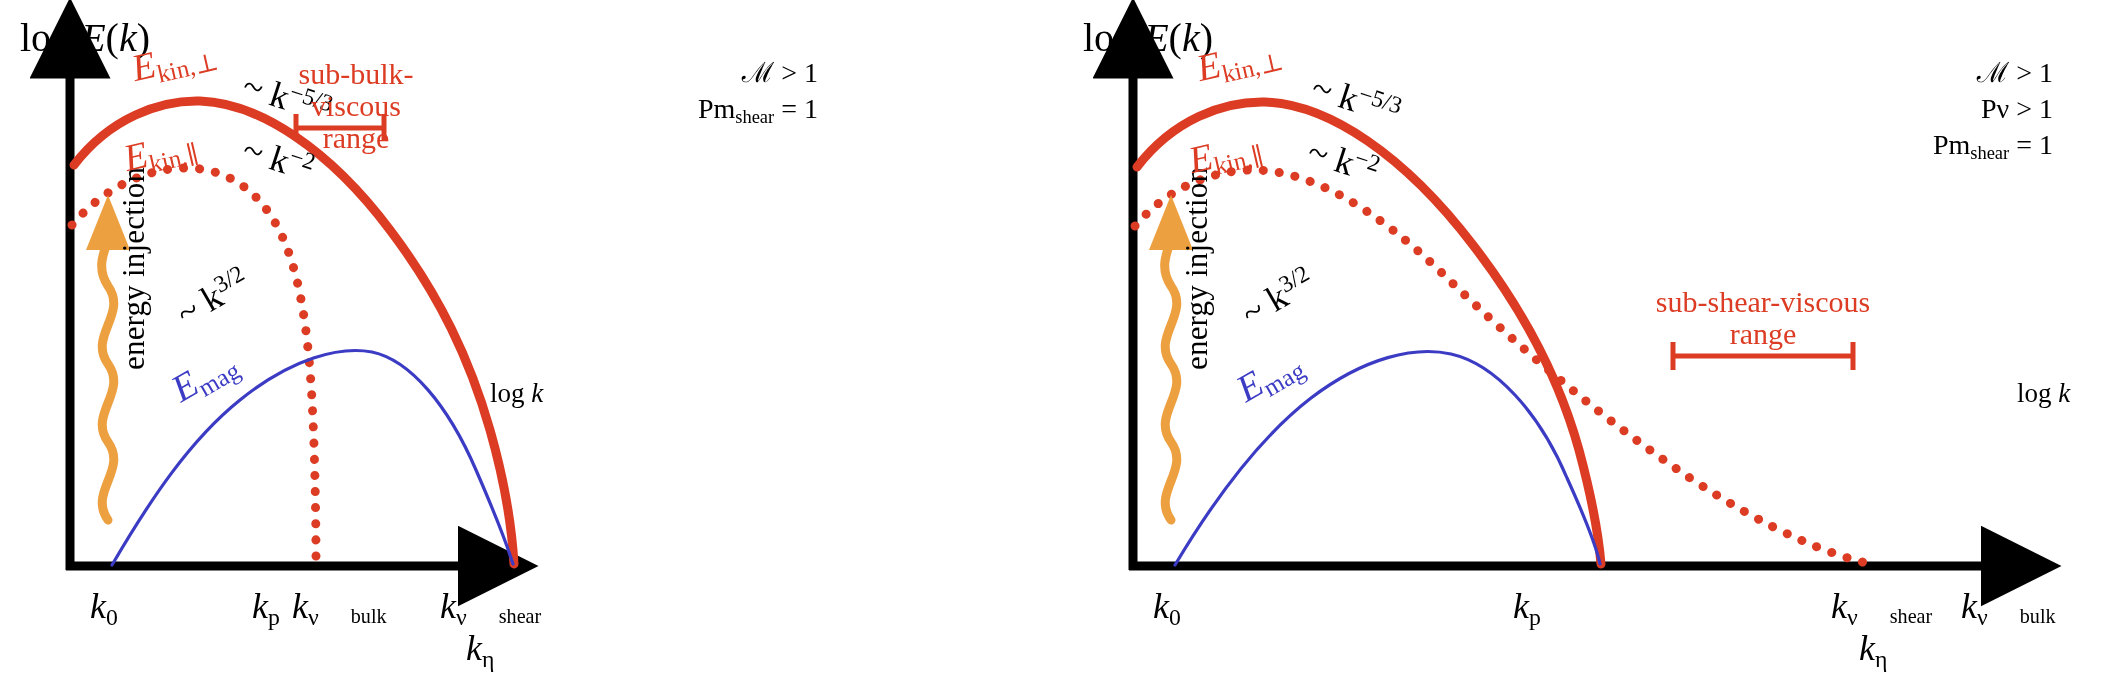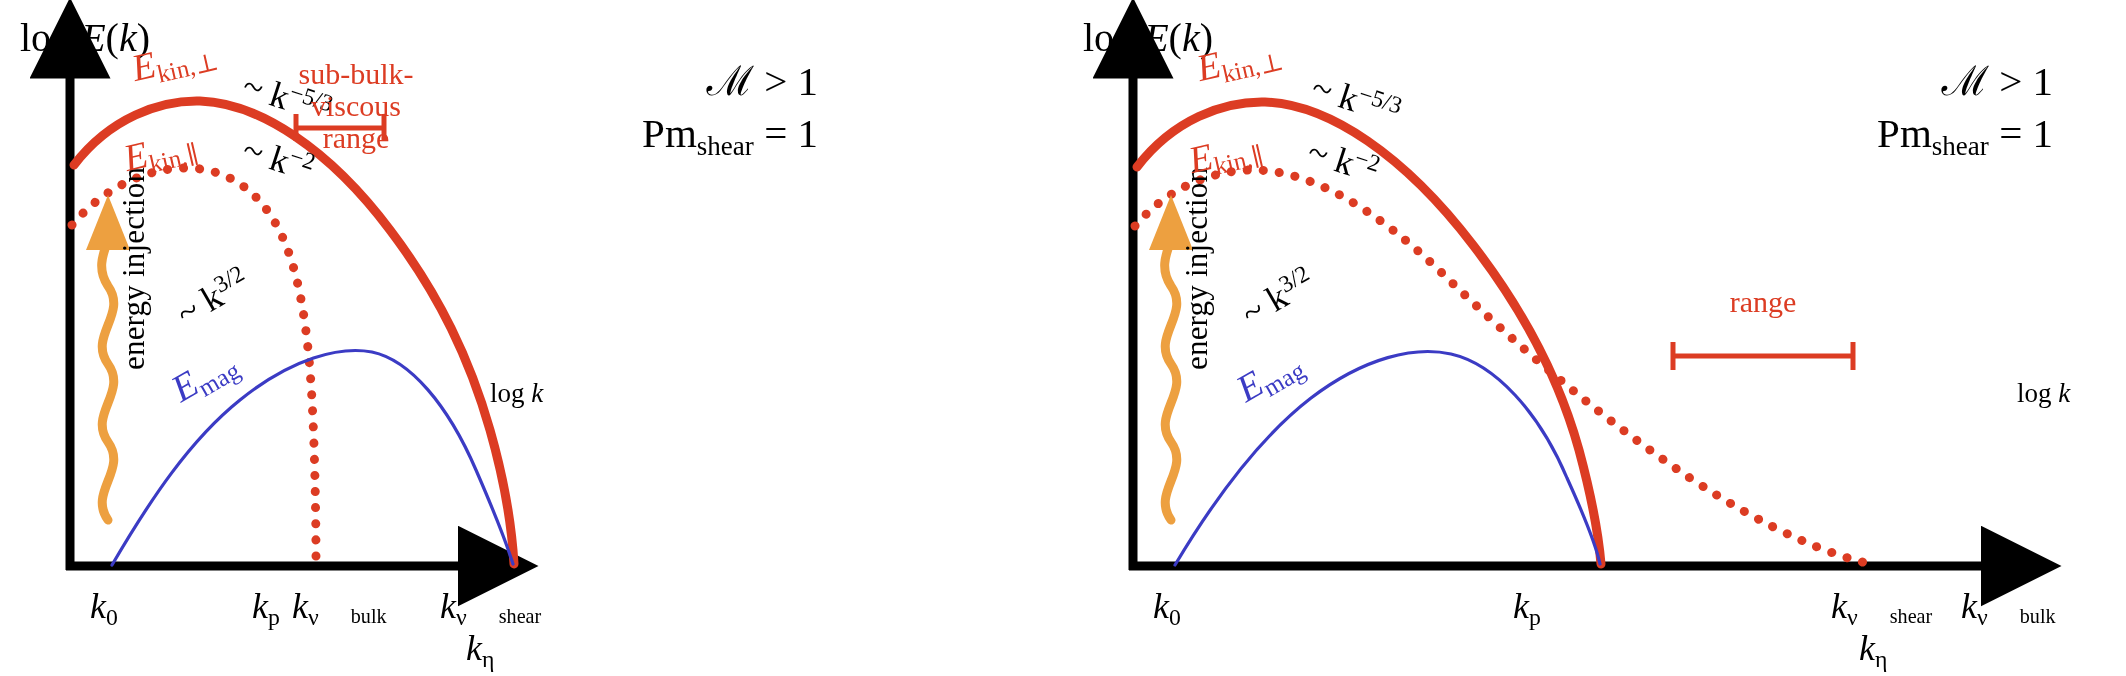--- a/index.html
+++ b/index.html
@@ -83,21 +83,21 @@
   }
   .energy-lbl {
     font-size: 31px;
     letter-spacing: 0.2px;
   }
 
   
   .cond {
     position: absolute;
     text-align: right;
-    font-size: 41px;
+    font-size: 28px;
     line-height: 1.28;
     color: #000;
   }
   .cond div { white-space: nowrap; }
 
   
   .range-lbl {
     position: absolute;
     text-align: center;
     font-size: 30px;
@@ -280,30 +280,36 @@
 
     <div class="lbl slope-lbl" style="left:172px; top:300px; transform:rotate(-30deg); transform-origin:0 0;">
       <span class="math">~ k</span><span class="sup">3/2</span>
     </div>
 
     <div class="lbl curve-lbl blue" style="left:167px; top:375px; transform:rotate(-30deg); transform-origin:0 0;">
       <span class="ital">E</span><span class="sub">mag</span>
     </div>
 
     <div class="range-lbl" style="left:586px; top:286px; width:228px;">
+      <div>sub-shear-viscous</div>
       <div>range</div>
     </div>
 
     <div class="cond" style="left:690px; top:55px; width:300px;">
       <div>
         <span class="math">ℳ</span>
         <span class="math">&gt;</span>
         <span class="math">1</span>
       </div>
       <div>
+        <span class="math">Pν</span>
+        <span class="math">&gt;</span>
+        <span class="math">1</span>
+      </div>
+      <div>
         <span class="math">Pm</span><span class="sub">shear</span>
         <span class="math">=</span>
         <span class="math">1</span>
       </div>
     </div>
 
     <div class="lbl tick" style="left:90px; top:588px;">
       <span class="ital">k</span><span class="sub">0</span>
     </div>
 

